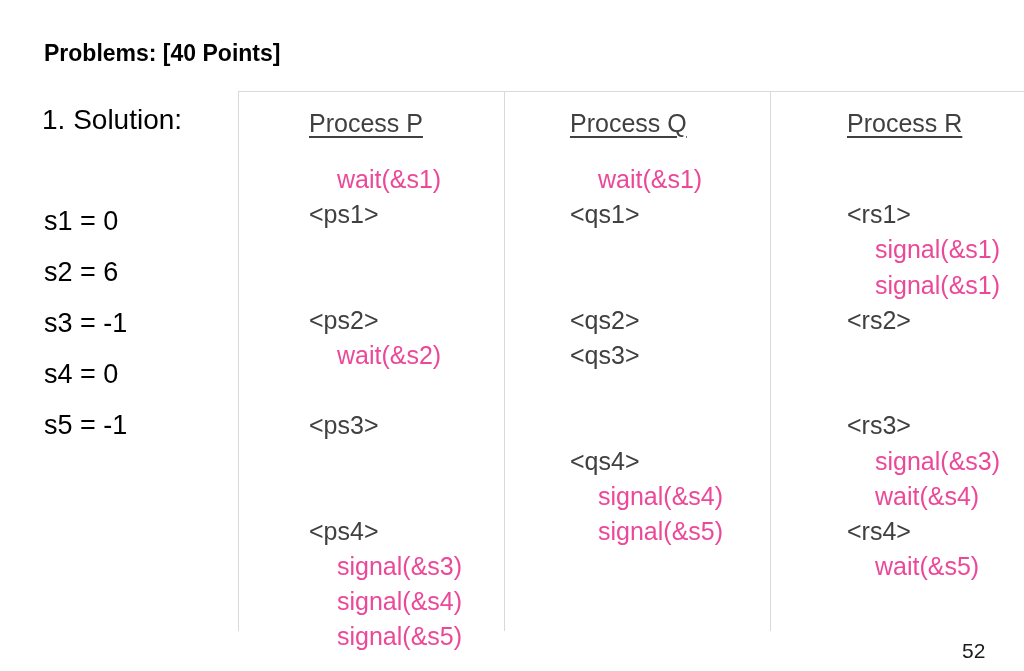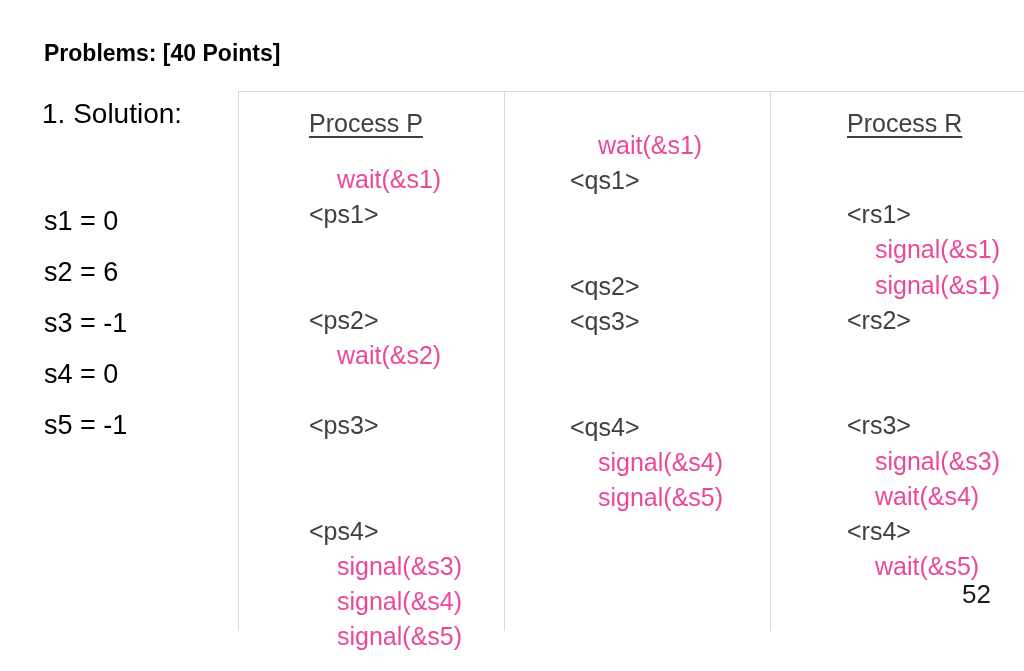--- a/index.html
+++ b/index.html
@@ -25,21 +25,21 @@
     font-weight: bold;
     letter-spacing: 0px;
     color: #000000;
     white-space: nowrap;
   }
 
   
   .solution-label {
     position: absolute;
     left: 42px;
-    top: 98px;
+    top: 104px;
     font-size: 28px;
     color: #000000;
     white-space: nowrap;
   }
 
   .semaphore-list {
     position: absolute;
     left: 44px;
     top: 196px;
     width: 190px;
@@ -100,22 +100,22 @@
     margin-left: 28px;
   }
   .code-line.blank {
     color: transparent;
   }
 
   
   .slide-number {
     position: absolute;
     left: 962px;
-    top: 579px;
-    font-size: 26px;
+    top: 639px;
+    font-size: 21px;
     color: #1a1a1a;
     white-space: nowrap;
   }
 </style>
 </head>
 <body>
 
 <div class="slide-title">Problems: [40 Points]</div>
 
 <div class="solution-label">1. Solution:</div>
@@ -144,20 +144,21 @@
       <div class="code-line blank" style="text-decoration: none; color: transparent;">&nbsp;</div>
       <div class="code-line blank" style="text-decoration: none; color: transparent;">&nbsp;</div>
       <div class="code-line">&lt;ps4&gt;</div>
       <div class="code-line op">signal(&amp;s3)</div>
       <div class="code-line op">signal(&amp;s4)</div>
       <div class="code-line op">signal(&amp;s5)</div>
     </div>
   </div>
 
   <div class="proc-col col-q">
+    <div class="col-header">Process Q</div>
     <div class="code-lines">
       <div class="code-line op">wait(&amp;s1)</div>
       <div class="code-line">&lt;qs1&gt;</div>
       <div class="code-line blank" style="text-decoration: none; color: transparent;">&nbsp;</div>
       <div class="code-line blank" style="text-decoration: none; color: transparent;">&nbsp;</div>
       <div class="code-line">&lt;qs2&gt;</div>
       <div class="code-line">&lt;qs3&gt;</div>
       <div class="code-line blank" style="text-decoration: none; color: transparent;">&nbsp;</div>
       <div class="code-line blank" style="text-decoration: none; color: transparent;">&nbsp;</div>
       <div class="code-line">&lt;qs4&gt;</div>

